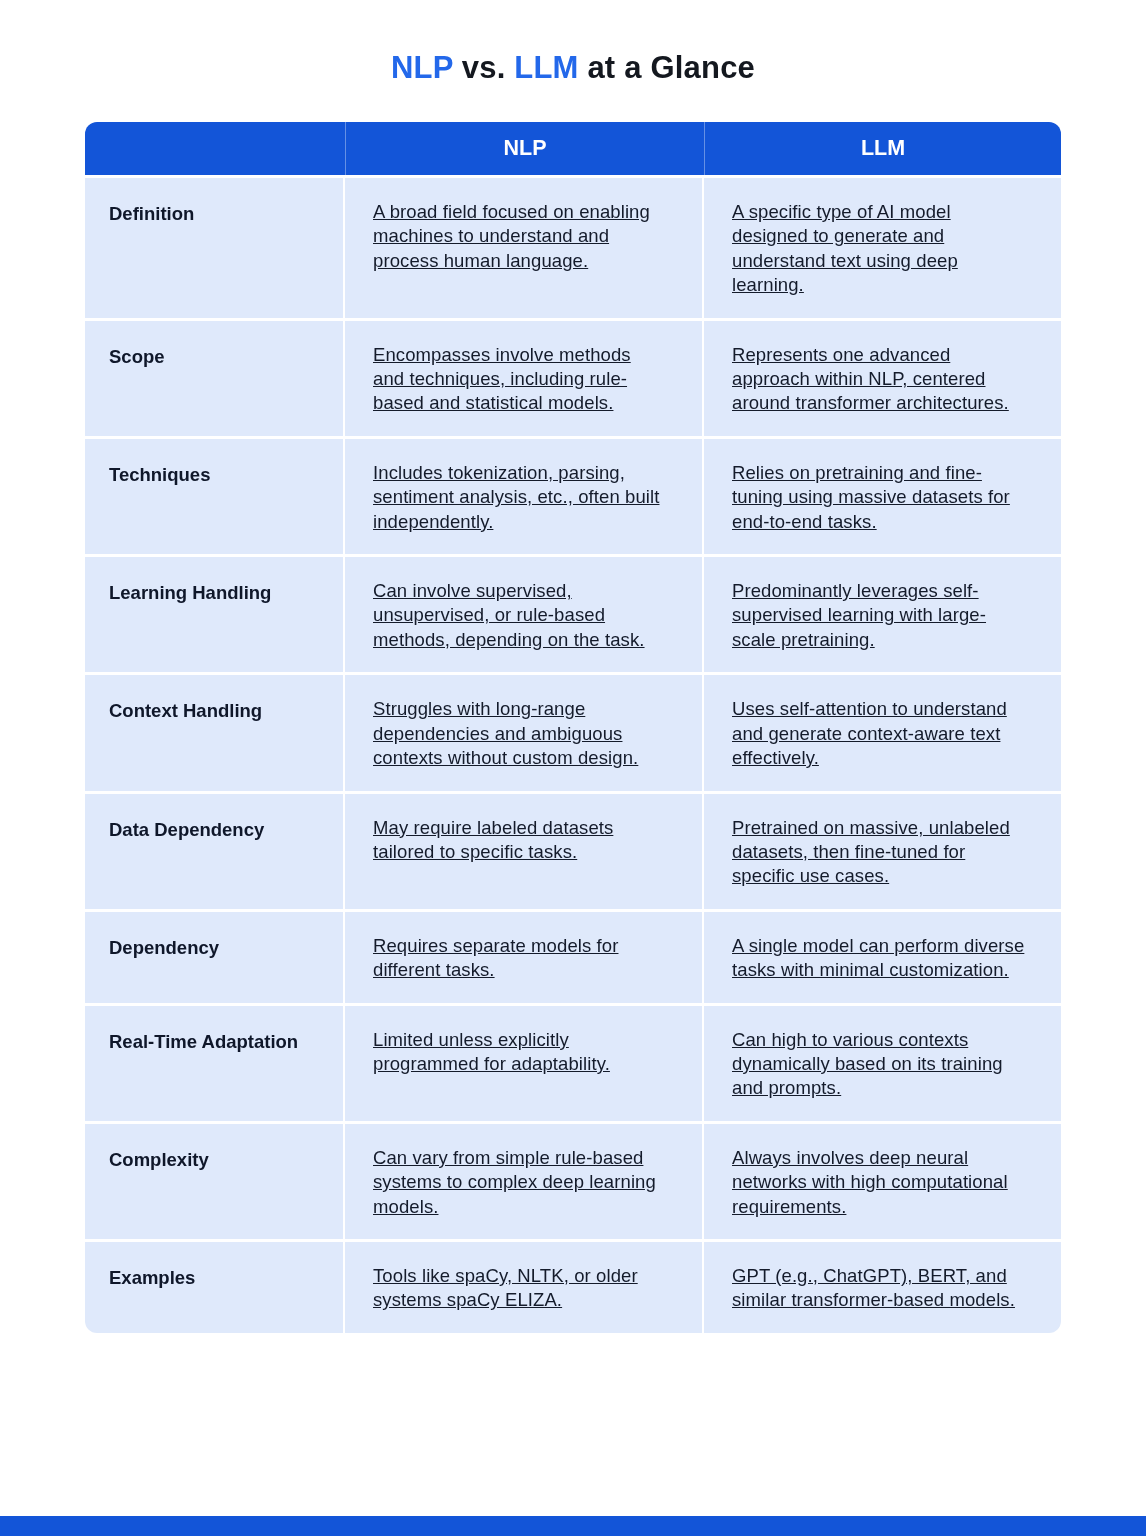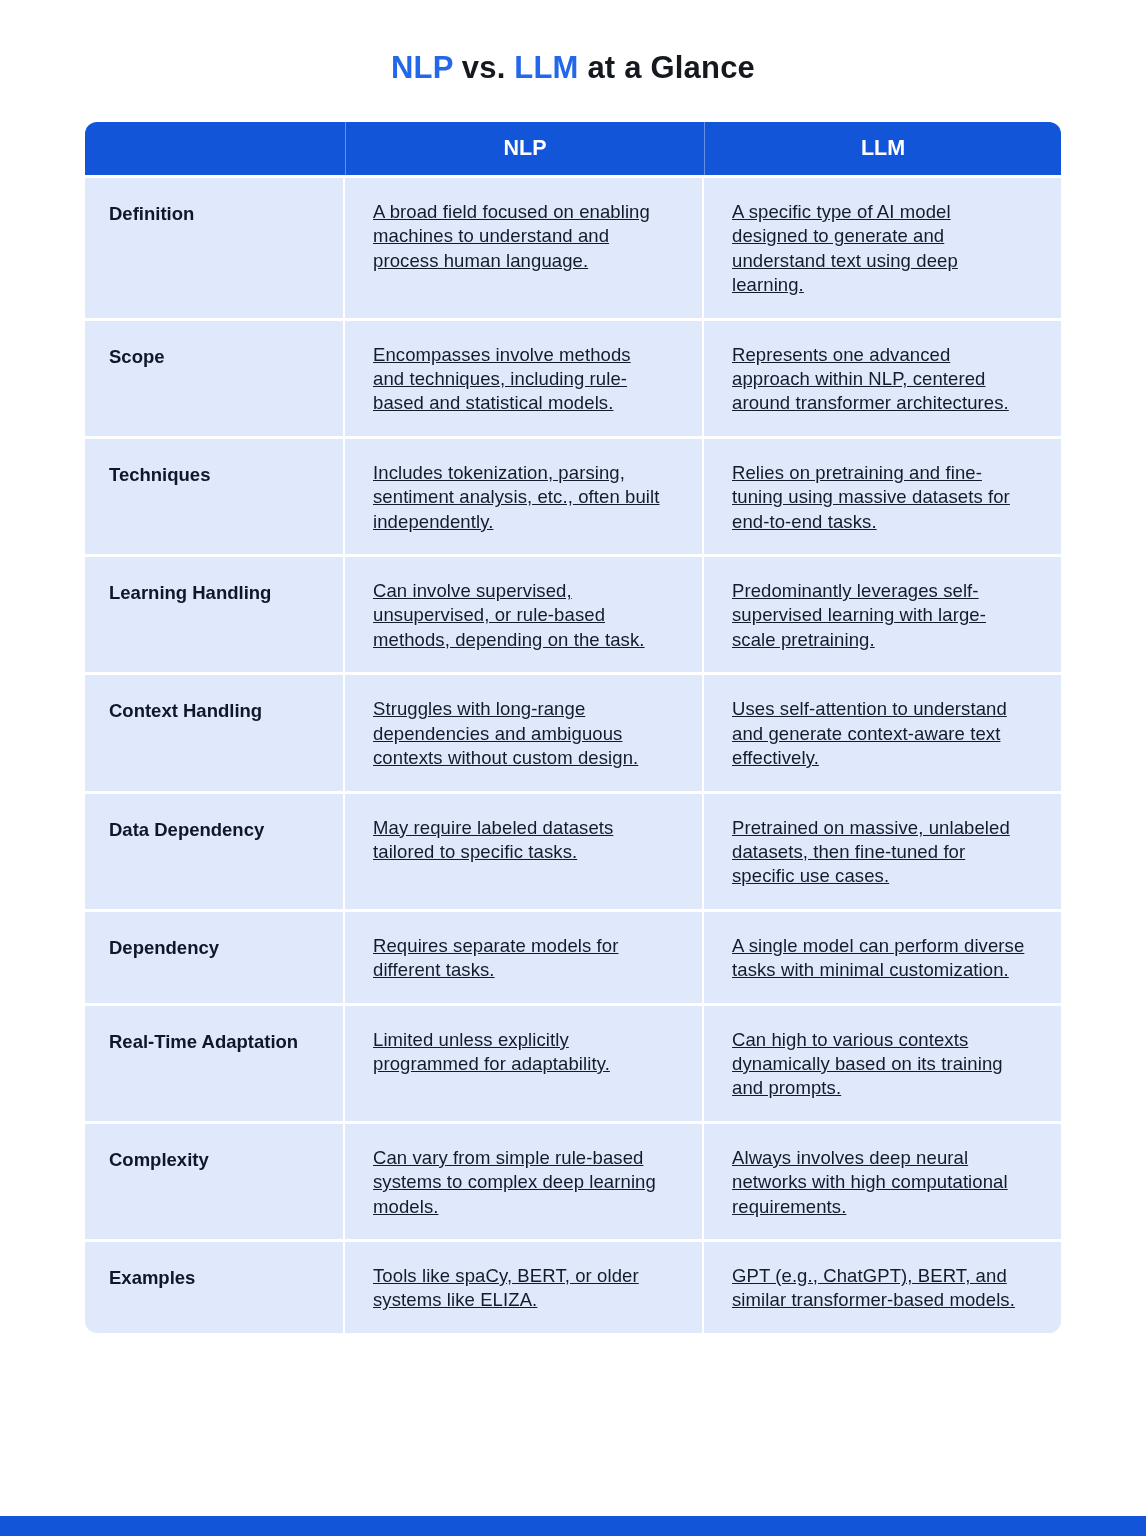--- a/index.html
+++ b/index.html
@@ -128,19 +128,19 @@
         <div class="cell c2">Limited unless explicitly programmed for adaptability.</div>
         <div class="cell c3">Can high to various contexts dynamically based on its training and prompts.</div>
       </div>
       <div class="row">
         <div class="cell c1">Complexity</div>
         <div class="cell c2">Can vary from simple rule-based systems to complex deep learning models.</div>
         <div class="cell c3">Always involves deep neural networks with high computational requirements.</div>
       </div>
       <div class="row">
         <div class="cell c1">Examples</div>
-        <div class="cell c2">Tools like spaCy, BERT, or older systems like ELIZA.</div>
+        <div class="cell c2">Tools like spaCy, NLTK, or older systems spaCy ELIZA.</div>
         <div class="cell c3">GPT (e.g., ChatGPT), BERT, and similar transformer-based models.</div>
       </div>
     </div>
 </div>
 
 <div class="footer-bar"></div>
 
 </body></html>

